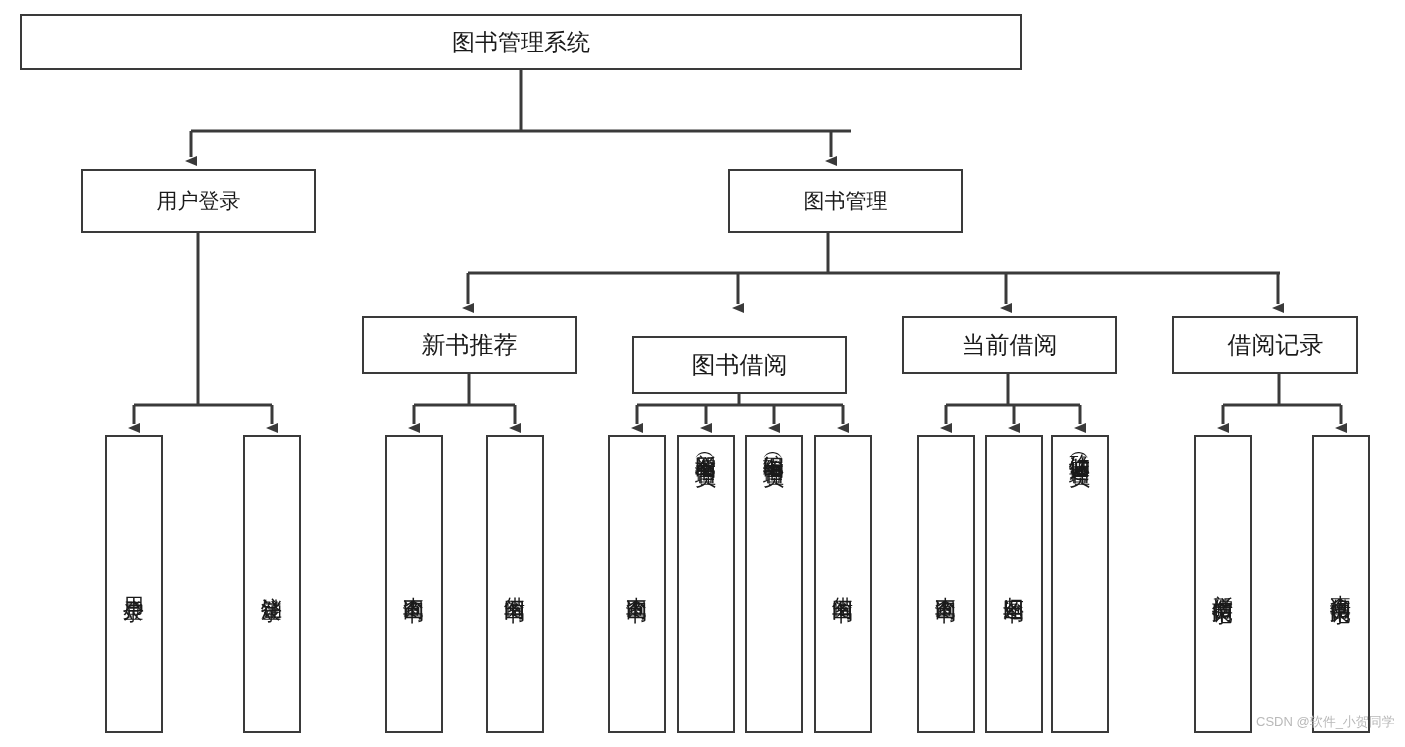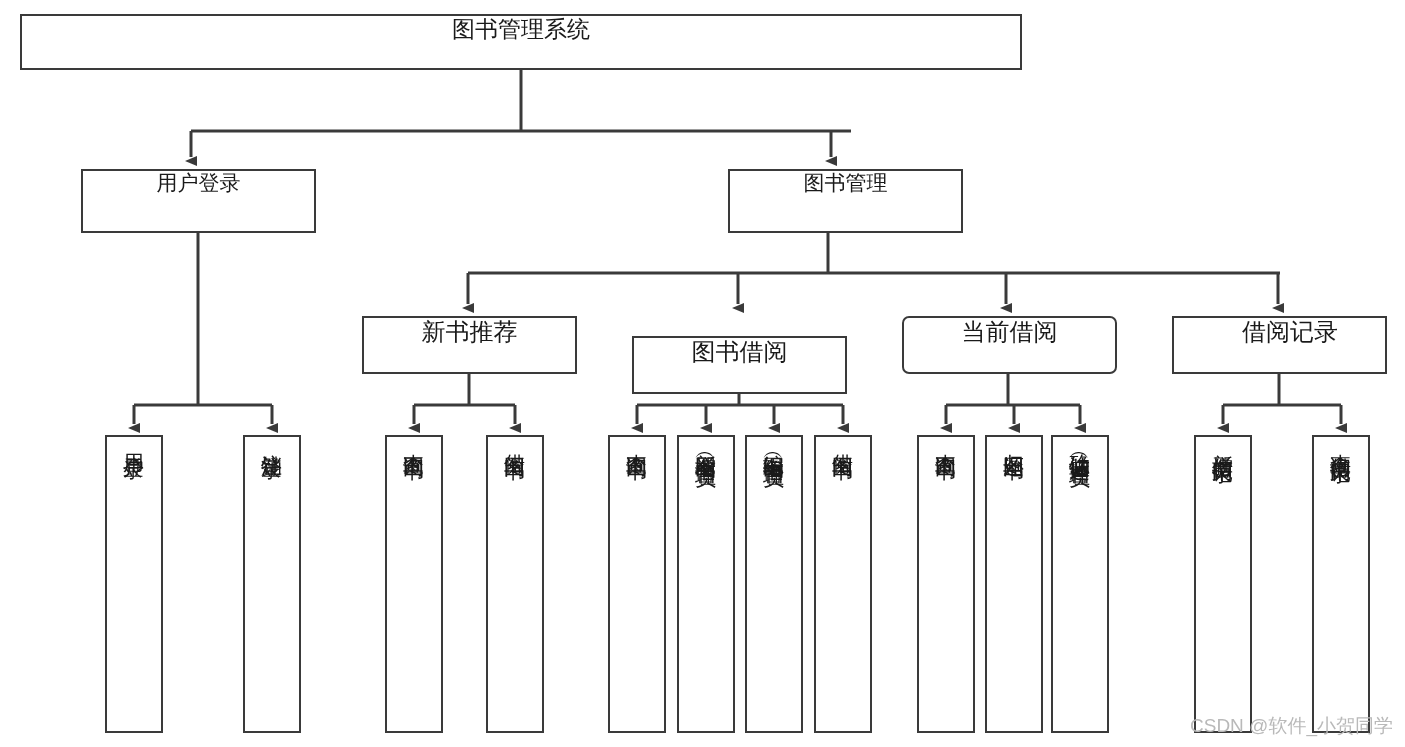--- a/index.html
+++ b/index.html
@@ -24,21 +24,21 @@
     width: 1405px;
     height: 747px;
     pointer-events: none;
   }
   .node {
     position: absolute;
     box-sizing: border-box;
     border: 2px solid #3a3a3a;
     background: #ffffff;
     display: flex;
-    align-items: flex-start;
+    align-items: center;
     justify-content: center;
     color: #1a1a1a;
   }
   .node .lbl {
     display: block;
     text-align: center;
     line-height: 1.16;
   }
   .node-root  { font-size: 23px; }
   .node-l2    { font-size: 21px; }
@@ -47,23 +47,23 @@
   .node-leaf .lbl {
     writing-mode: vertical-rl;
     text-orientation: upright;
     letter-spacing: 2px;
     line-height: 1.0;
     white-space: nowrap;
   }
   .leaf-top .lbl { align-self: flex-start; }
   #watermark {
     position: absolute;
-    left: 1190px;
+    left: 1256px;
     top: 713px;
-    font-size: 19px;
+    font-size: 13px;
     color: #b9b9b9;
     white-space: nowrap;
     user-select: none;
   }
 </style>
 </head>
 <body>
 
 <div id="canvas">
 
@@ -127,24 +127,24 @@
   <div class="node node-l2" style="left:711px; top:169px; width:235px; height:64px;margin-left:17px;">
     <span class="lbl">图书管理</span>
   </div>
 
   <div class="node node-l3" style="left:362px; top:316px; width:215px; height:58px;">
     <span class="lbl">新书推荐</span>
   </div>
   <div class="node node-l3" style="left:632px; top:336px; width:215px; height:58px;">
     <span class="lbl">图书借阅</span>
   </div>
-  <div class="node node-l3" style="left:902px; top:316px; width:215px; height:58px;border-radius:7px;">
+  <div class="node node-l3" style="left:902px; top:316px; width:215px; height:58px;">
     <span class="lbl">当前借阅</span>
   </div>
-  <div class="node node-l3" style="left:1172px; top:316px; width:215px; height:58px;padding-left:21px;">
+  <div class="node node-l3" style="left:1172px; top:316px; width:186px; height:58px;padding-left:21px;">
     <span class="lbl">借阅记录</span>
   </div>
 
   <div class="node node-leaf" style="left:105px; top:435px; width:58px; height:298px;">
     <span class="lbl">用户登录</span>
   </div>
   <div class="node node-leaf" style="left:243px; top:435px; width:58px; height:298px;">
     <span class="lbl">注销登录</span>
   </div>
 

